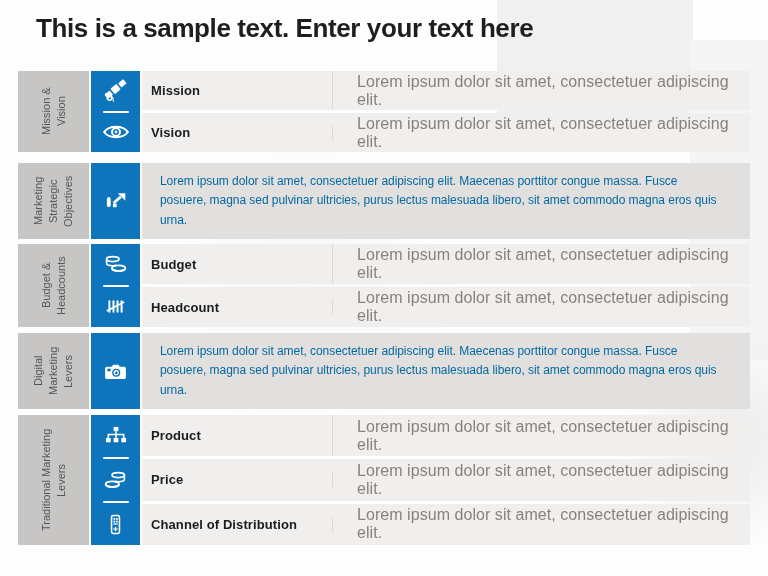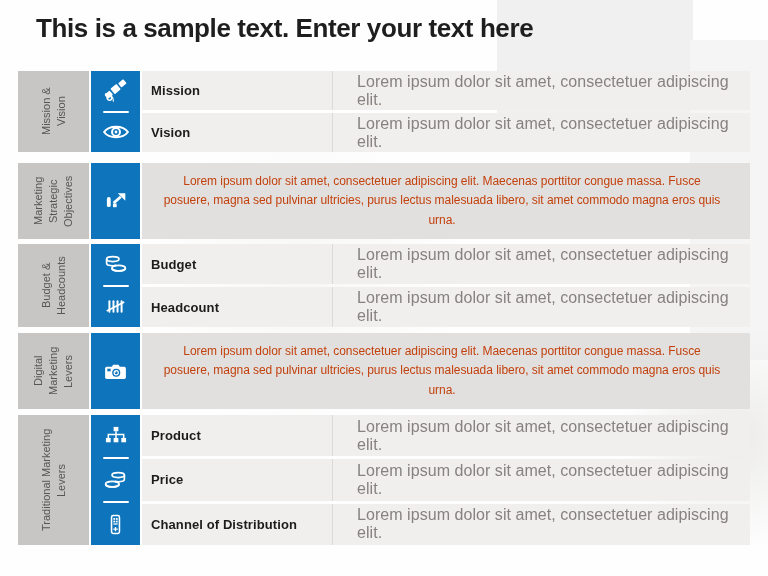--- a/index.html
+++ b/index.html
@@ -25,26 +25,26 @@
 
   .group-label{width:71px;flex:none;background:#c8c6c5;display:flex;align-items:center;justify-content:center;}
   .label-text{writing-mode:vertical-rl;transform:rotate(180deg);font-size:11px;color:#565656;text-align:center;line-height:1.35;padding:5px 0;}
 
   .icon-col{width:49px;flex:none;margin-left:2px;background:#0e74bb;display:flex;flex-direction:column;}
   .icon-cell{flex:1;display:flex;align-items:center;justify-content:center;}
   .icon-divider{flex:none;height:2px;width:26px;border-radius:1px;background:#ffffff;margin:0 auto;}
 
   .content{flex:1;margin-left:2px;display:flex;flex-direction:column;}
   .content-row{flex:1;background:#f1efee;display:flex;align-items:stretch;min-height:0;}
-  .content-row + .content-row{margin-top:3px;}
+  .content-row + .content-row{margin-top:3px;align-items:center;}
   .row-title-cell{width:191px;flex:none;display:flex;align-items:center;padding-left:9px;box-sizing:border-box;border-right:1px solid #dcdad8;font-weight:700;font-size:13px;color:#1c1c1c;letter-spacing:0.1px;}
   .row-text-cell{flex:1;display:flex;align-items:center;padding-left:24px;padding-right:8px;font-size:16px;color:#85827f;letter-spacing:0.05px;}
 
   .block{flex:1;background:#e2e0df;display:flex;align-items:center;}
-  .block-text{padding:0 26px 0 18px;font-size:12px;color:#c2410c;line-height:1.6;letter-spacing:-0.05px;max-width:575px;text-align:center;}
+  .block-text{padding:0 26px 0 18px;font-size:12px;color:#0369a1;line-height:1.6;letter-spacing:-0.05px;max-width:575px;}
 
   svg{display:block;}
 </style>
 </head>
 <body>
 
 <div class="slide">
 
   <div class="bgw bgw1"></div>
   <div class="bgw bgw2"></div>

